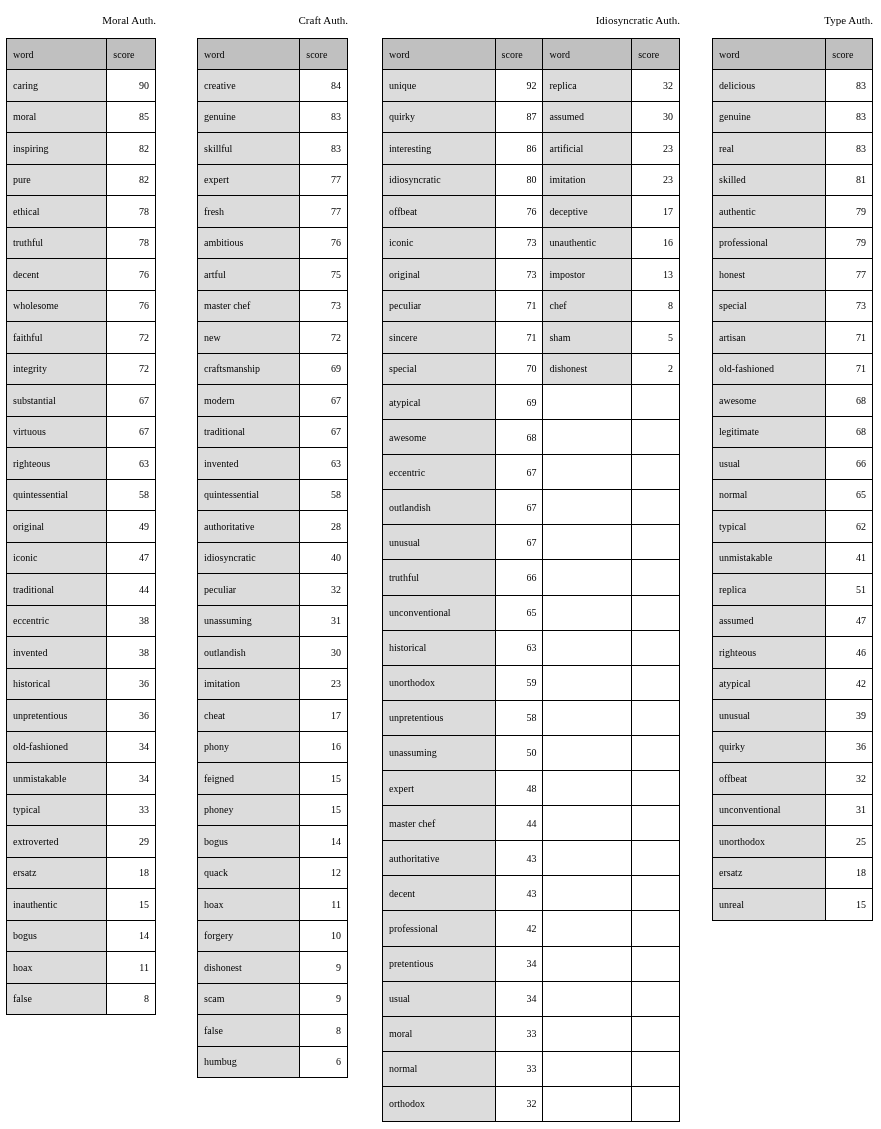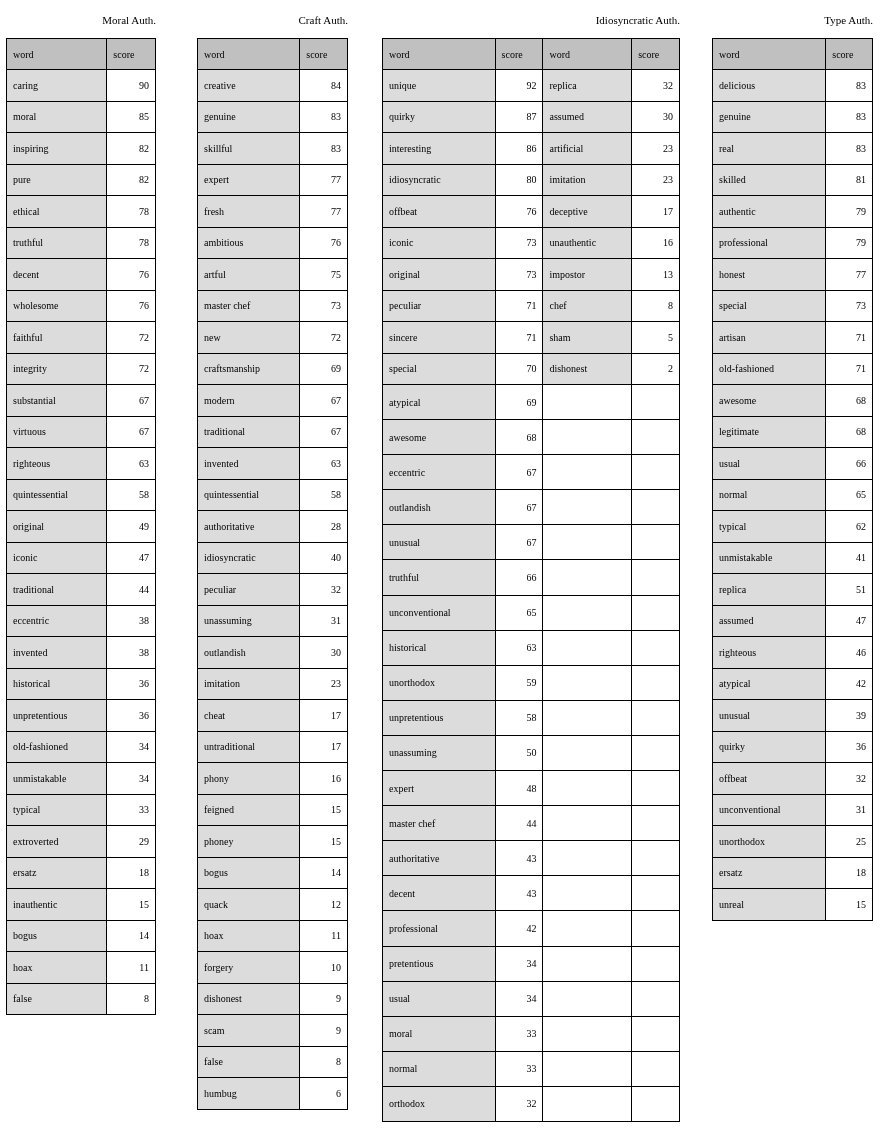--- a/index.html
+++ b/index.html
@@ -244,24 +244,20 @@
       </tr>
       <tr style="height: 31.5px;">
         <td class="w">imitation</td>
         <td class="s">23</td>
       </tr>
       <tr style="height: 31.5px;">
         <td class="w">cheat</td>
         <td class="s">17</td>
       </tr>
       <tr style="height: 31.5px;">
-        <td class="w">untraditional</td>
-        <td class="s">17</td>
-      </tr>
-      <tr style="height: 31.5px;">
         <td class="w">phony</td>
         <td class="s">16</td>
       </tr>
       <tr style="height: 31.5px;">
         <td class="w">feigned</td>
         <td class="s">15</td>
       </tr>
       <tr style="height: 31.5px;">
         <td class="w">phoney</td>
         <td class="s">15</td>

